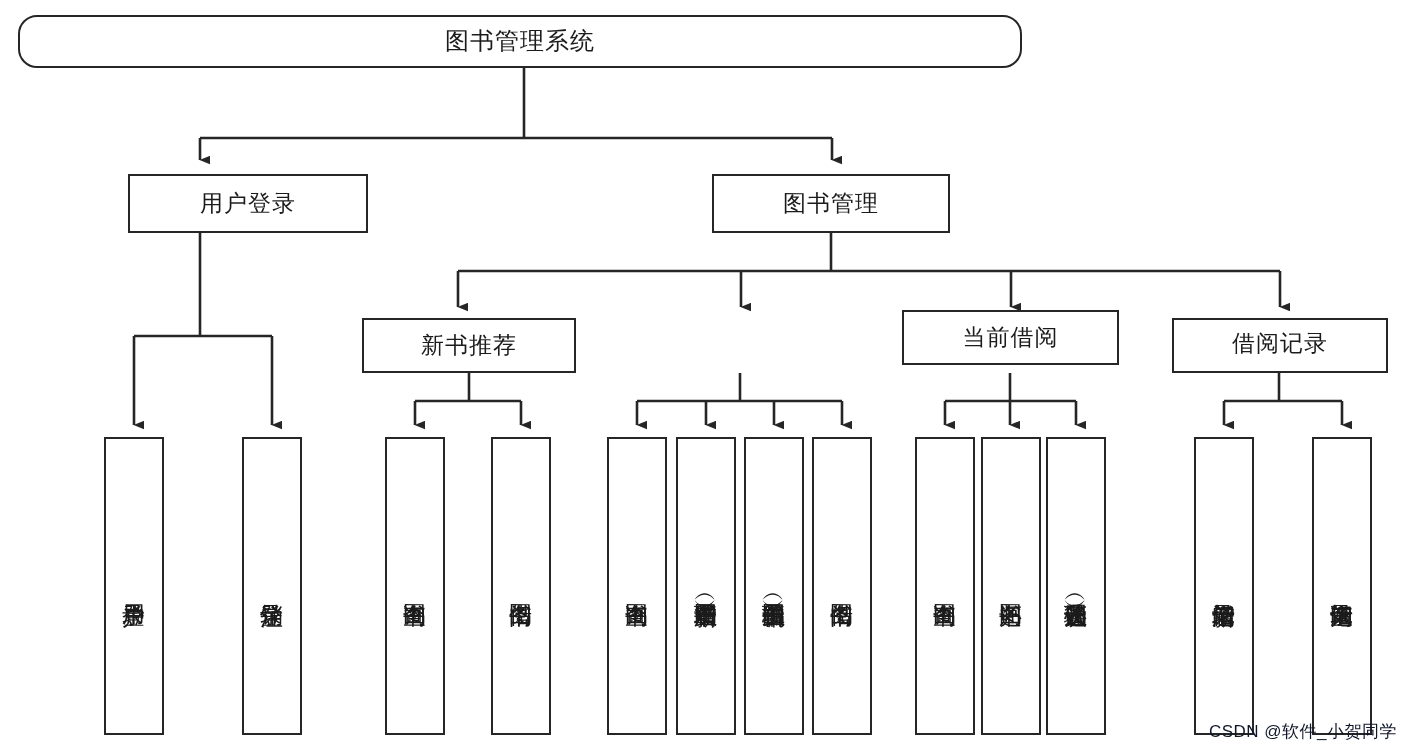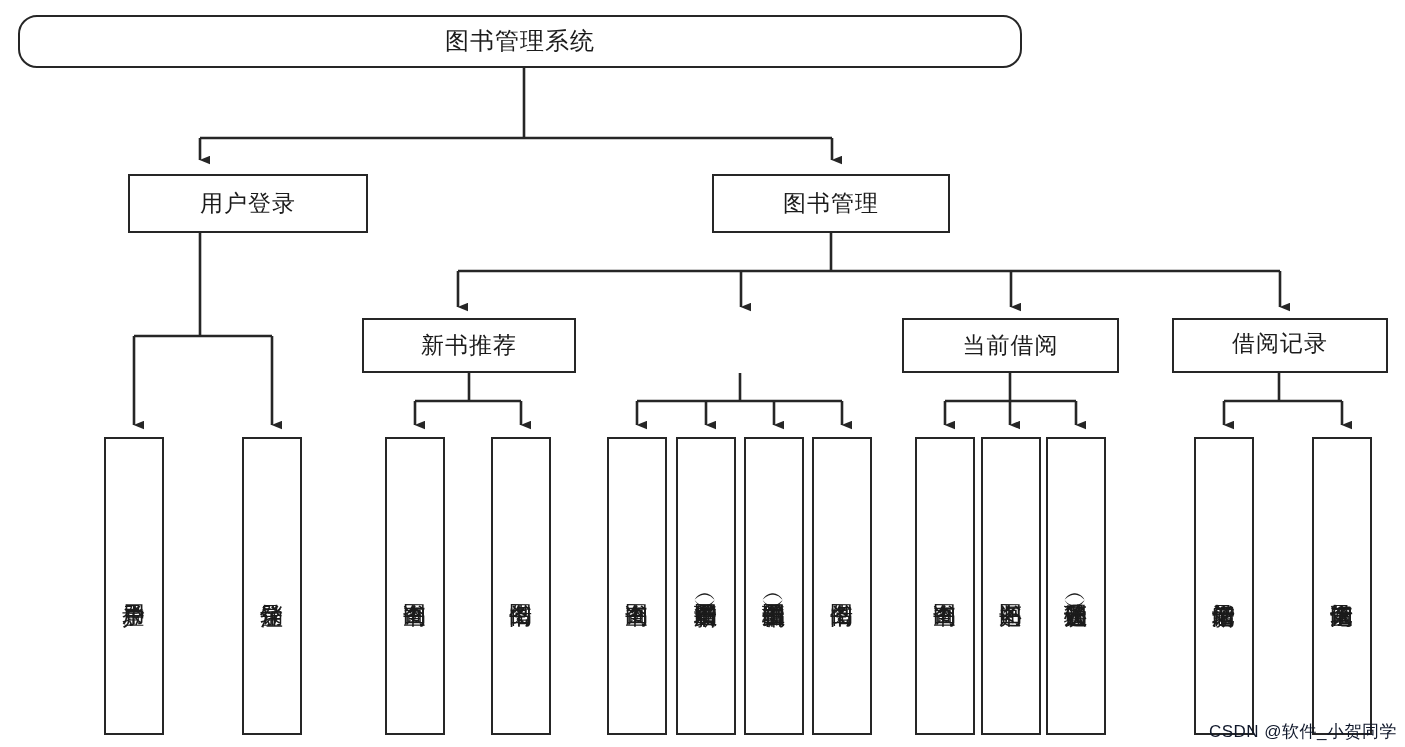--- a/index.html
+++ b/index.html
@@ -133,21 +133,21 @@
       <path d="M1342,401 L1342,425" stroke="#262626" stroke-width="2.6" fill="none" marker-end="url(#arrowhead)"></path>
     </g>
   </svg>
 
   <div class="node horiz root" style="left:18px; top:15px; width:1004px; height:53px;">图书管理系统</div>
 
   <div class="node horiz" style="left:80px; top:174px; width:240px; height:59px;margin-left:48px;">用户登录</div>
   <div class="node horiz" style="left:712px; top:174px; width:238px; height:59px;">图书管理</div>
 
   <div class="node horiz" style="left:362px; top:318px; width:214px; height:55px;">新书推荐</div>
-  <div class="node horiz" style="left:902px; top:318px; width:217px; height:55px;">当前借阅</div>
+  <div class="node horiz" style="left:902px; top:310px; width:217px; height:55px;">当前借阅</div>
   <div class="node horiz" style="left:1172px; top:318px; width:216px; height:55px;font-family:Liberation Mono, monospace;">借阅记录</div>
 
   <div class="node leaf" style="left:104px; top:437px; width:60px; height:298px;">
     <span class="vtext">用户登录</span>
   </div>
   <div class="node leaf" style="left:242px; top:437px; width:60px; height:298px;">
     <span class="vtext">注销登录</span>
   </div>
 
   <div class="node leaf" style="left:385px; top:437px; width:60px; height:298px;">

